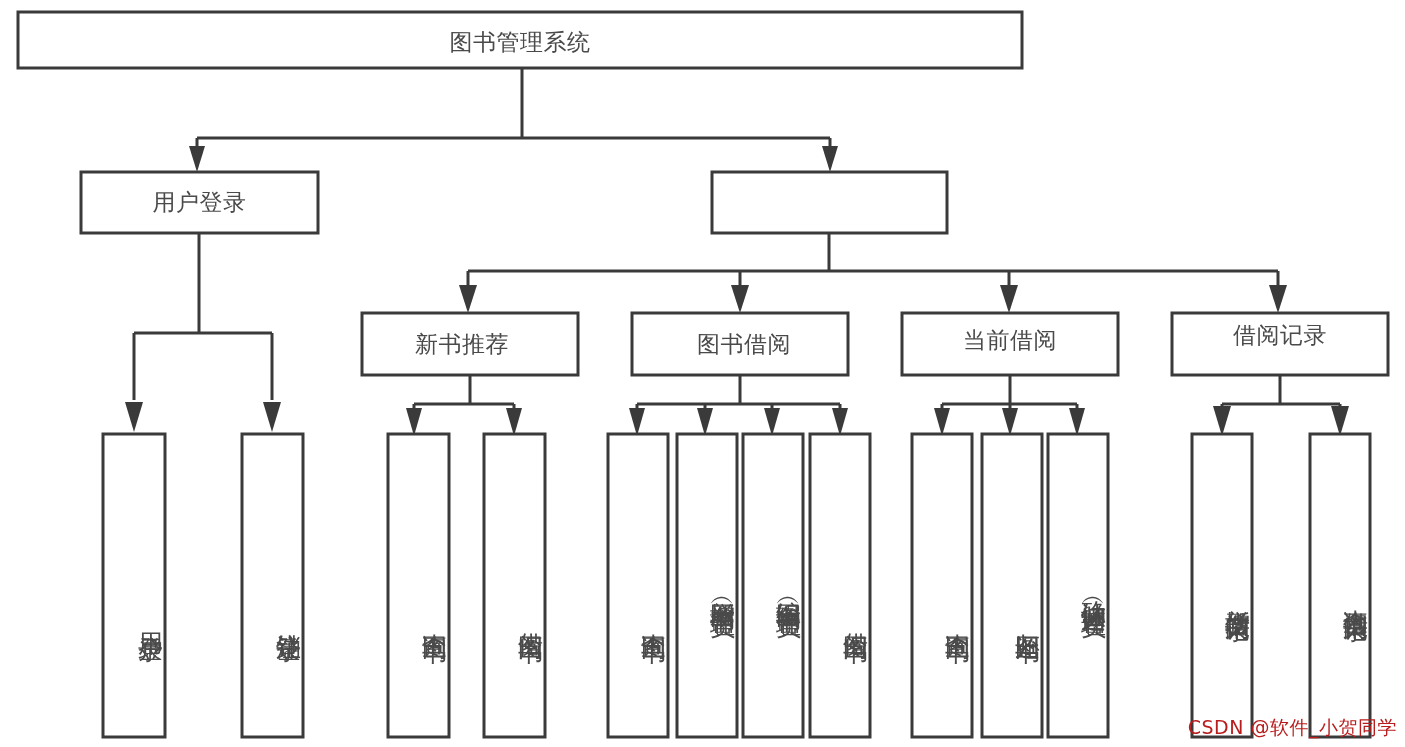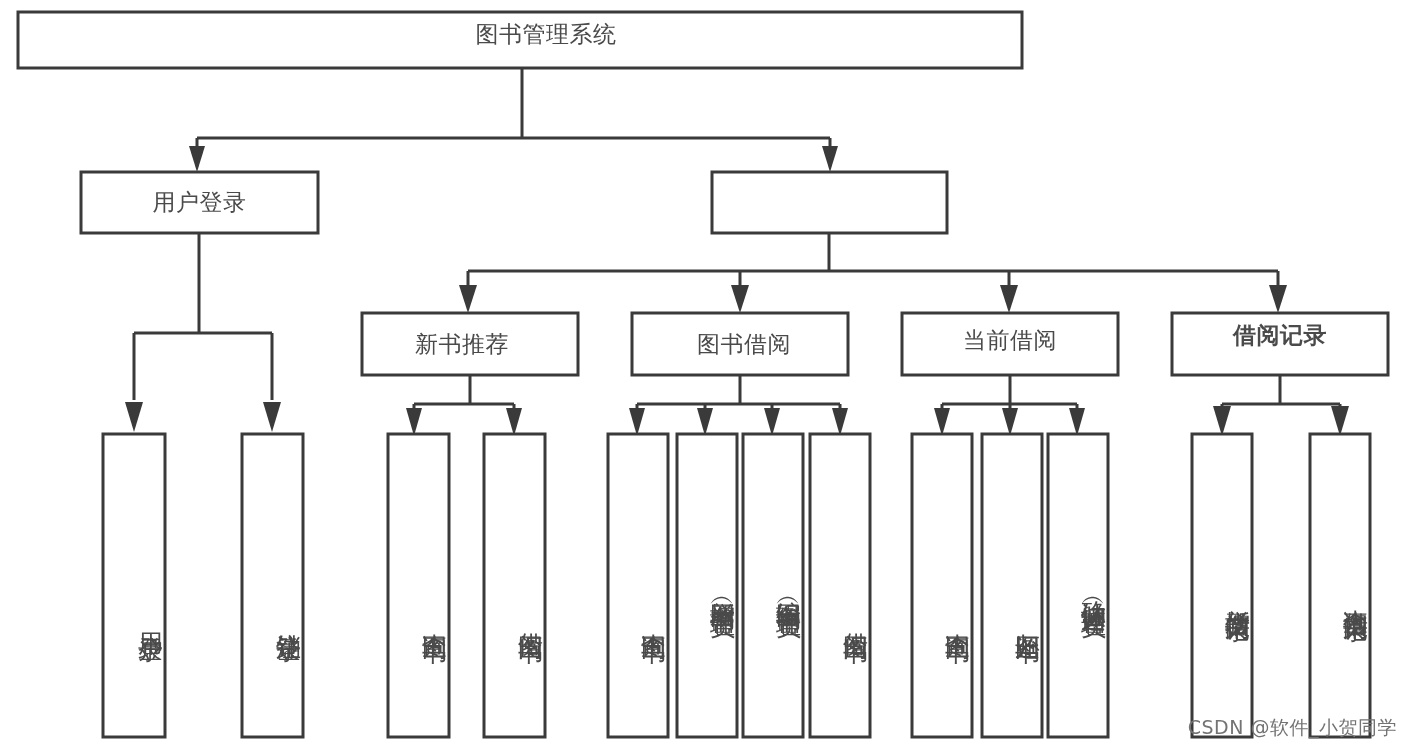--- a/index.html
+++ b/index.html
@@ -64,21 +64,21 @@
     align-items: flex-start;
     justify-content: center;
     padding-top: 4px;
     white-space: nowrap;
   }
   .watermark {
     position: absolute;
     right: 8px;
     bottom: 6px;
     font-size: 19px;
-    color: #737373;
+    color: #b91c1c;
     font-family: "DejaVu Sans", "Liberation Sans", sans-serif;
     letter-spacing: 0.5px;
     white-space: nowrap;
   }
 </style>
 </head>
 <body>
 
 <div id="diagram-root">
 
@@ -140,28 +140,28 @@
 
     <rect class="node-box" x="912" y="434" width="60" height="303"></rect>
     <rect class="node-box" x="982" y="434" width="60" height="303"></rect>
     <rect class="node-box" x="1048" y="434" width="60" height="303"></rect>
 
     <rect class="node-box" x="1192" y="434" width="60" height="303"></rect>
     <rect class="node-box" x="1310" y="434" width="60" height="303"></rect>
 
   </svg>
 
-  <div class="node-label horizontal" style="left:18px; top:4px; width:1004px; height:60px;margin-left:26px;">图书管理系统</div>
+  <div class="node-label horizontal" style="left:18px; top:12px; width:1004px; height:60px;">图书管理系统</div>
 
   <div class="node-label horizontal" style="left:81px; top:172px; width:237px; height:61px;">用户登录</div>
 
   <div class="node-label horizontal" style="left:362px; top:313px; width:200px; height:62px;">新书推荐</div>
   <div class="node-label horizontal" style="left:632px; top:313px; width:216px; height:62px;padding-left:8px;">图书借阅</div>
   <div class="node-label horizontal" style="left:902px; top:313px; width:216px; height:54px;">当前借阅</div>
-  <div class="node-label horizontal" style="left:1172px; top:313px; width:216px; height:44px;font-weight:bold;">借阅记录</div>
+  <div class="node-label horizontal" style="left:1172px; top:313px; width:216px; height:44px;">借阅记录</div>
 
   <div class="node-label vertical" style="left:103px; top:500px; width:62px; height:230px;">用户登录</div>
   <div class="node-label vertical" style="left:242px; top:500px; width:61px; height:230px;">注销登录</div>
 
   <div class="node-label vertical" style="left:388px; top:500px; width:61px; height:230px;">查询图书</div>
   <div class="node-label vertical" style="left:484px; top:500px; width:61px; height:230px;">借阅图书</div>
 
   <div class="node-label vertical" style="left:608px; top:500px; width:60px; height:230px;">查询图书</div>
   <div class="node-label vertical" style="left:677px; top:440px; width:60px; height:295px;">新增图书（管理员）</div>
   <div class="node-label vertical" style="left:743px; top:440px; width:60px; height:295px;">编辑图书（管理员）</div>

